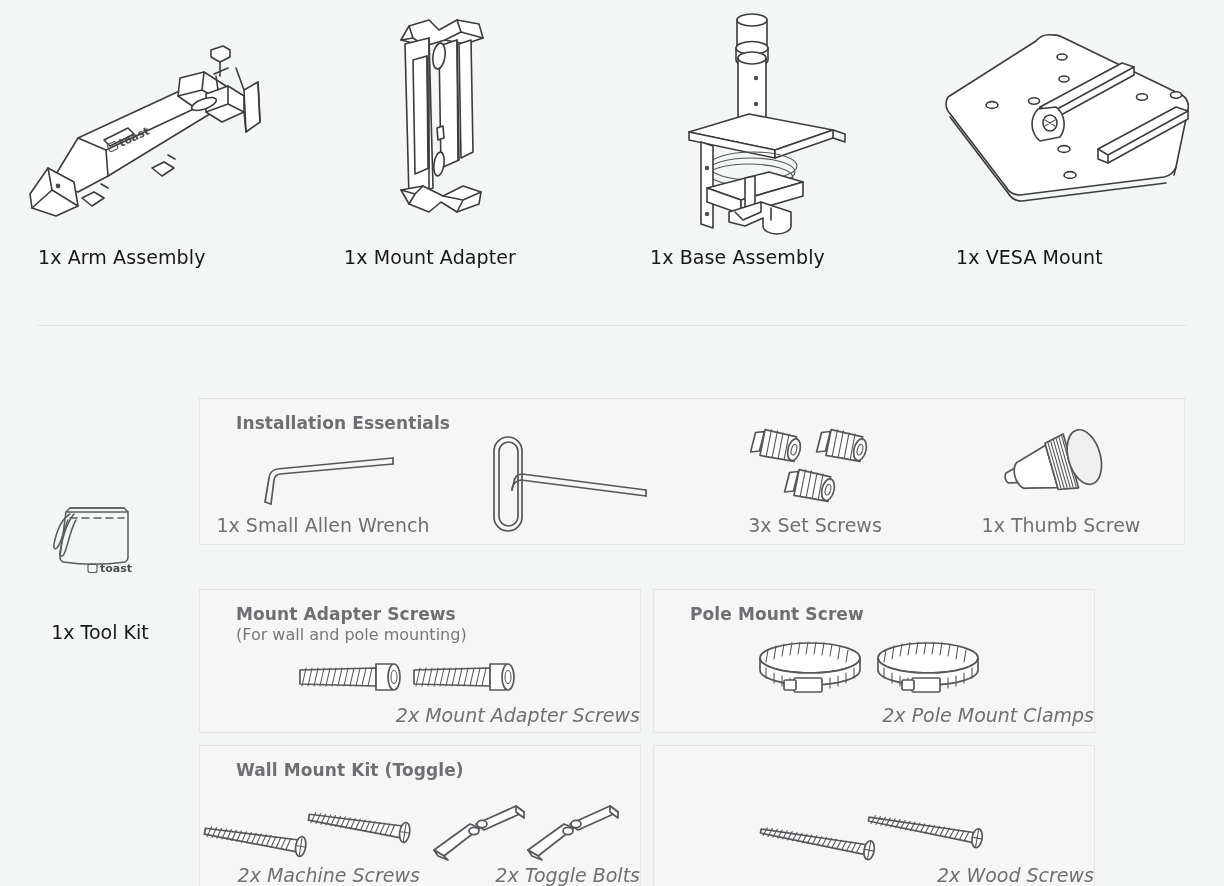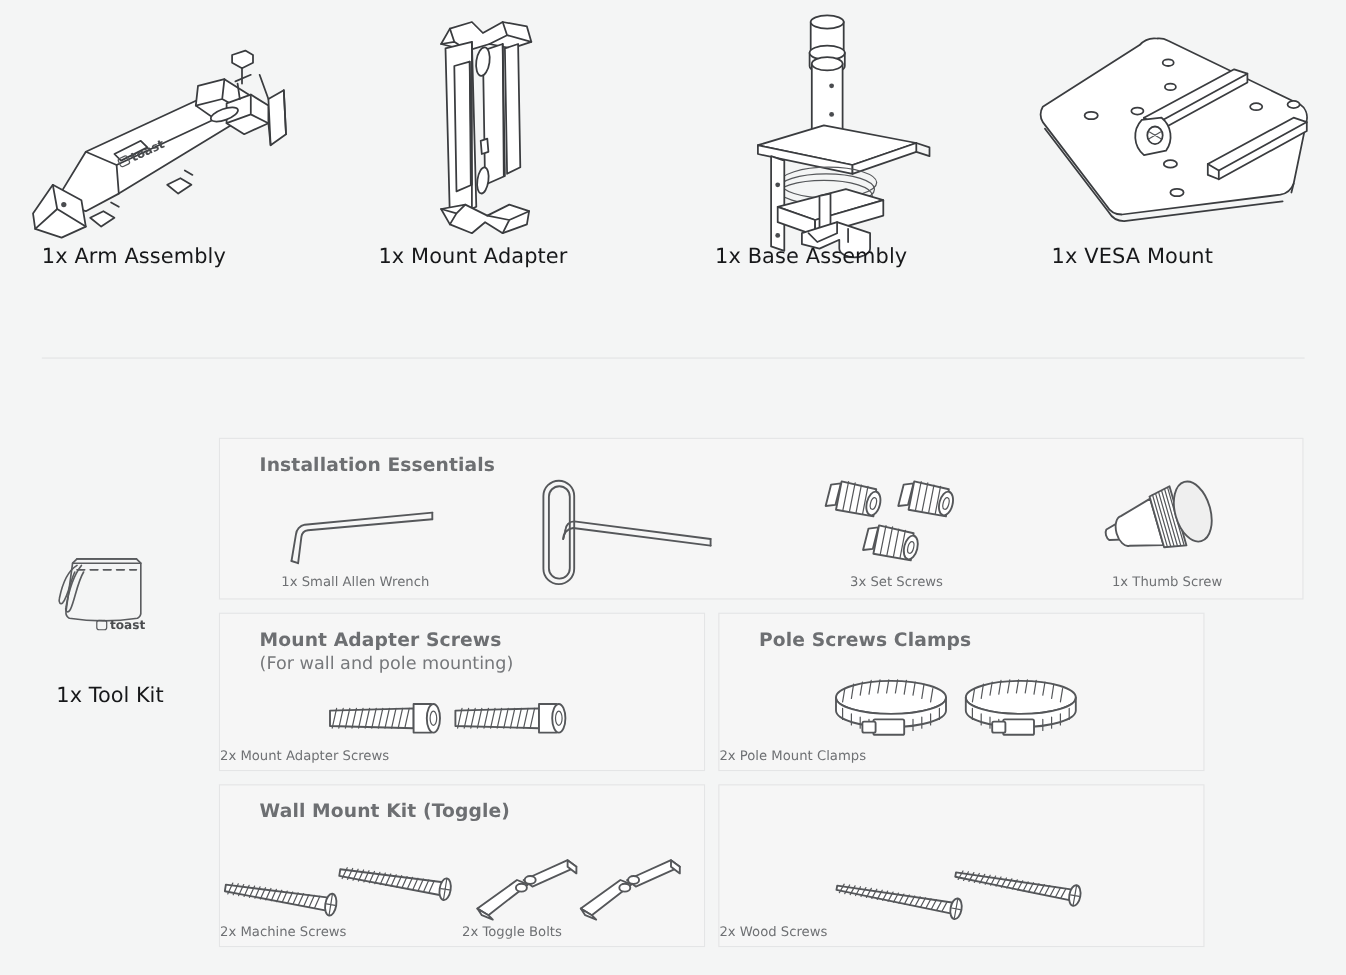--- a/index.html
+++ b/index.html
@@ -21,21 +21,21 @@
     position: relative;
     width: 306px; height: 300px;
   }
   .hero-art {
     position: absolute; left: 0; top: 0;
     width: 306px; height: 232px;
     display: flex; align-items: center; justify-content: center;
   }
   .hero-art svg { display: block; overflow: visible; }
   .hero-label {
-    position: absolute; left: 38px; top: 222px;
+    position: absolute; left: 38px; top: 246px;
     font-size: 19px; color: #17181a; letter-spacing: .1px;
     white-space: nowrap;
   }
   .hero-cell.c2 .hero-label { left: 38px; }
 
   
   .divider {
     position: absolute; left: 38px; top: 325px;
     width: 1148px; height: 1px; background: #e2e3e4;
   }
@@ -75,34 +75,34 @@
   .row1 .items {
     position: absolute; left: 0; top: 0; width: 100%; height: 100%;
     display: flex; align-items: flex-end;
   }
   .row1 .item { flex: 1; text-align: center; padding-bottom: 8px; }
 
   .row2 { display: flex; gap: 12px; margin-top: 12px; }
   .row3 { display: flex; gap: 12px; margin-top: 12px; }
   .p-left  { width: 487px; }
   .p-right { width: 487px; }
-  .row2 .p-left, .row2 .p-right { height: 144px; }
+  .row2 .p-left, .row2 .p-right { height: 144px; margin-top: 32px; }
   .row3 .p-left, .row3 .p-right { height: 148px; }
 
   .panel .items-2 {
     position: absolute; left: 0; bottom: 6px; width: 100%;
     display: flex; align-items: flex-end; justify-content: center;
   }
-  .panel .items-2 .item { flex: 1; text-align: left; }
+  .panel .items-2 .item { flex: 1; text-align: right; font-style: italic; }
 
   .art { display: flex; align-items: flex-end; justify-content: center; }
   .art svg { display: block; overflow: visible; }
 
   .cap {
-    font-size: 12px; color: #6e7073; white-space: nowrap;
+    font-size: 19px; color: #6e7073; white-space: nowrap;
     margin-top: 4px;
   }
 
   
   .ln  { fill: none; stroke: #3a3c3f; stroke-width: 1.6; stroke-linejoin: round; stroke-linecap: round; }
   .ln2 { fill: none; stroke: #55575a; stroke-width: 1.7; stroke-linejoin: round; stroke-linecap: round; }
   .lnT { fill: none; stroke: #5a5c5f; stroke-width: 1.5; stroke-linejoin: round; stroke-linecap: round; }
   .fl  { fill: #ffffff; stroke: #3a3c3f; stroke-width: 1.6; stroke-linejoin: round; stroke-linecap: round; }
   .fl2 { fill: #ffffff; stroke: #55575a; stroke-width: 1.7; stroke-linejoin: round; stroke-linecap: round; }
   .flg { fill: #efefef; stroke: #55575a; stroke-width: 1.7; stroke-linejoin: round; }
@@ -428,21 +428,21 @@
                 </g>
               </svg>
             </div>
             <div class="cap">2x Mount Adapter Screws</div>
           </div>
         </div>
       </div>
 
       <div class="panel p-right">
         <div class="panel-head">
-          <div class="panel-title">Pole Screws Clamps</div>
+          <div class="panel-title">Pole Mount Screw</div>
         </div>
         <div class="items-2">
           <div class="item">
             <div class="art" style="height:62px">
               <svg width="240" height="62" viewBox="0 0 240 62">
                 <g>
 
                   <g transform="translate(4,4)">
                     <ellipse class="fl2" cx="52" cy="16" rx="50" ry="15"></ellipse>
                     <path class="fl2" d="M2 16 a50 15 0 0 0 100 0 L102 28 a50 15 0 0 1 -100 0 Z"></path>

